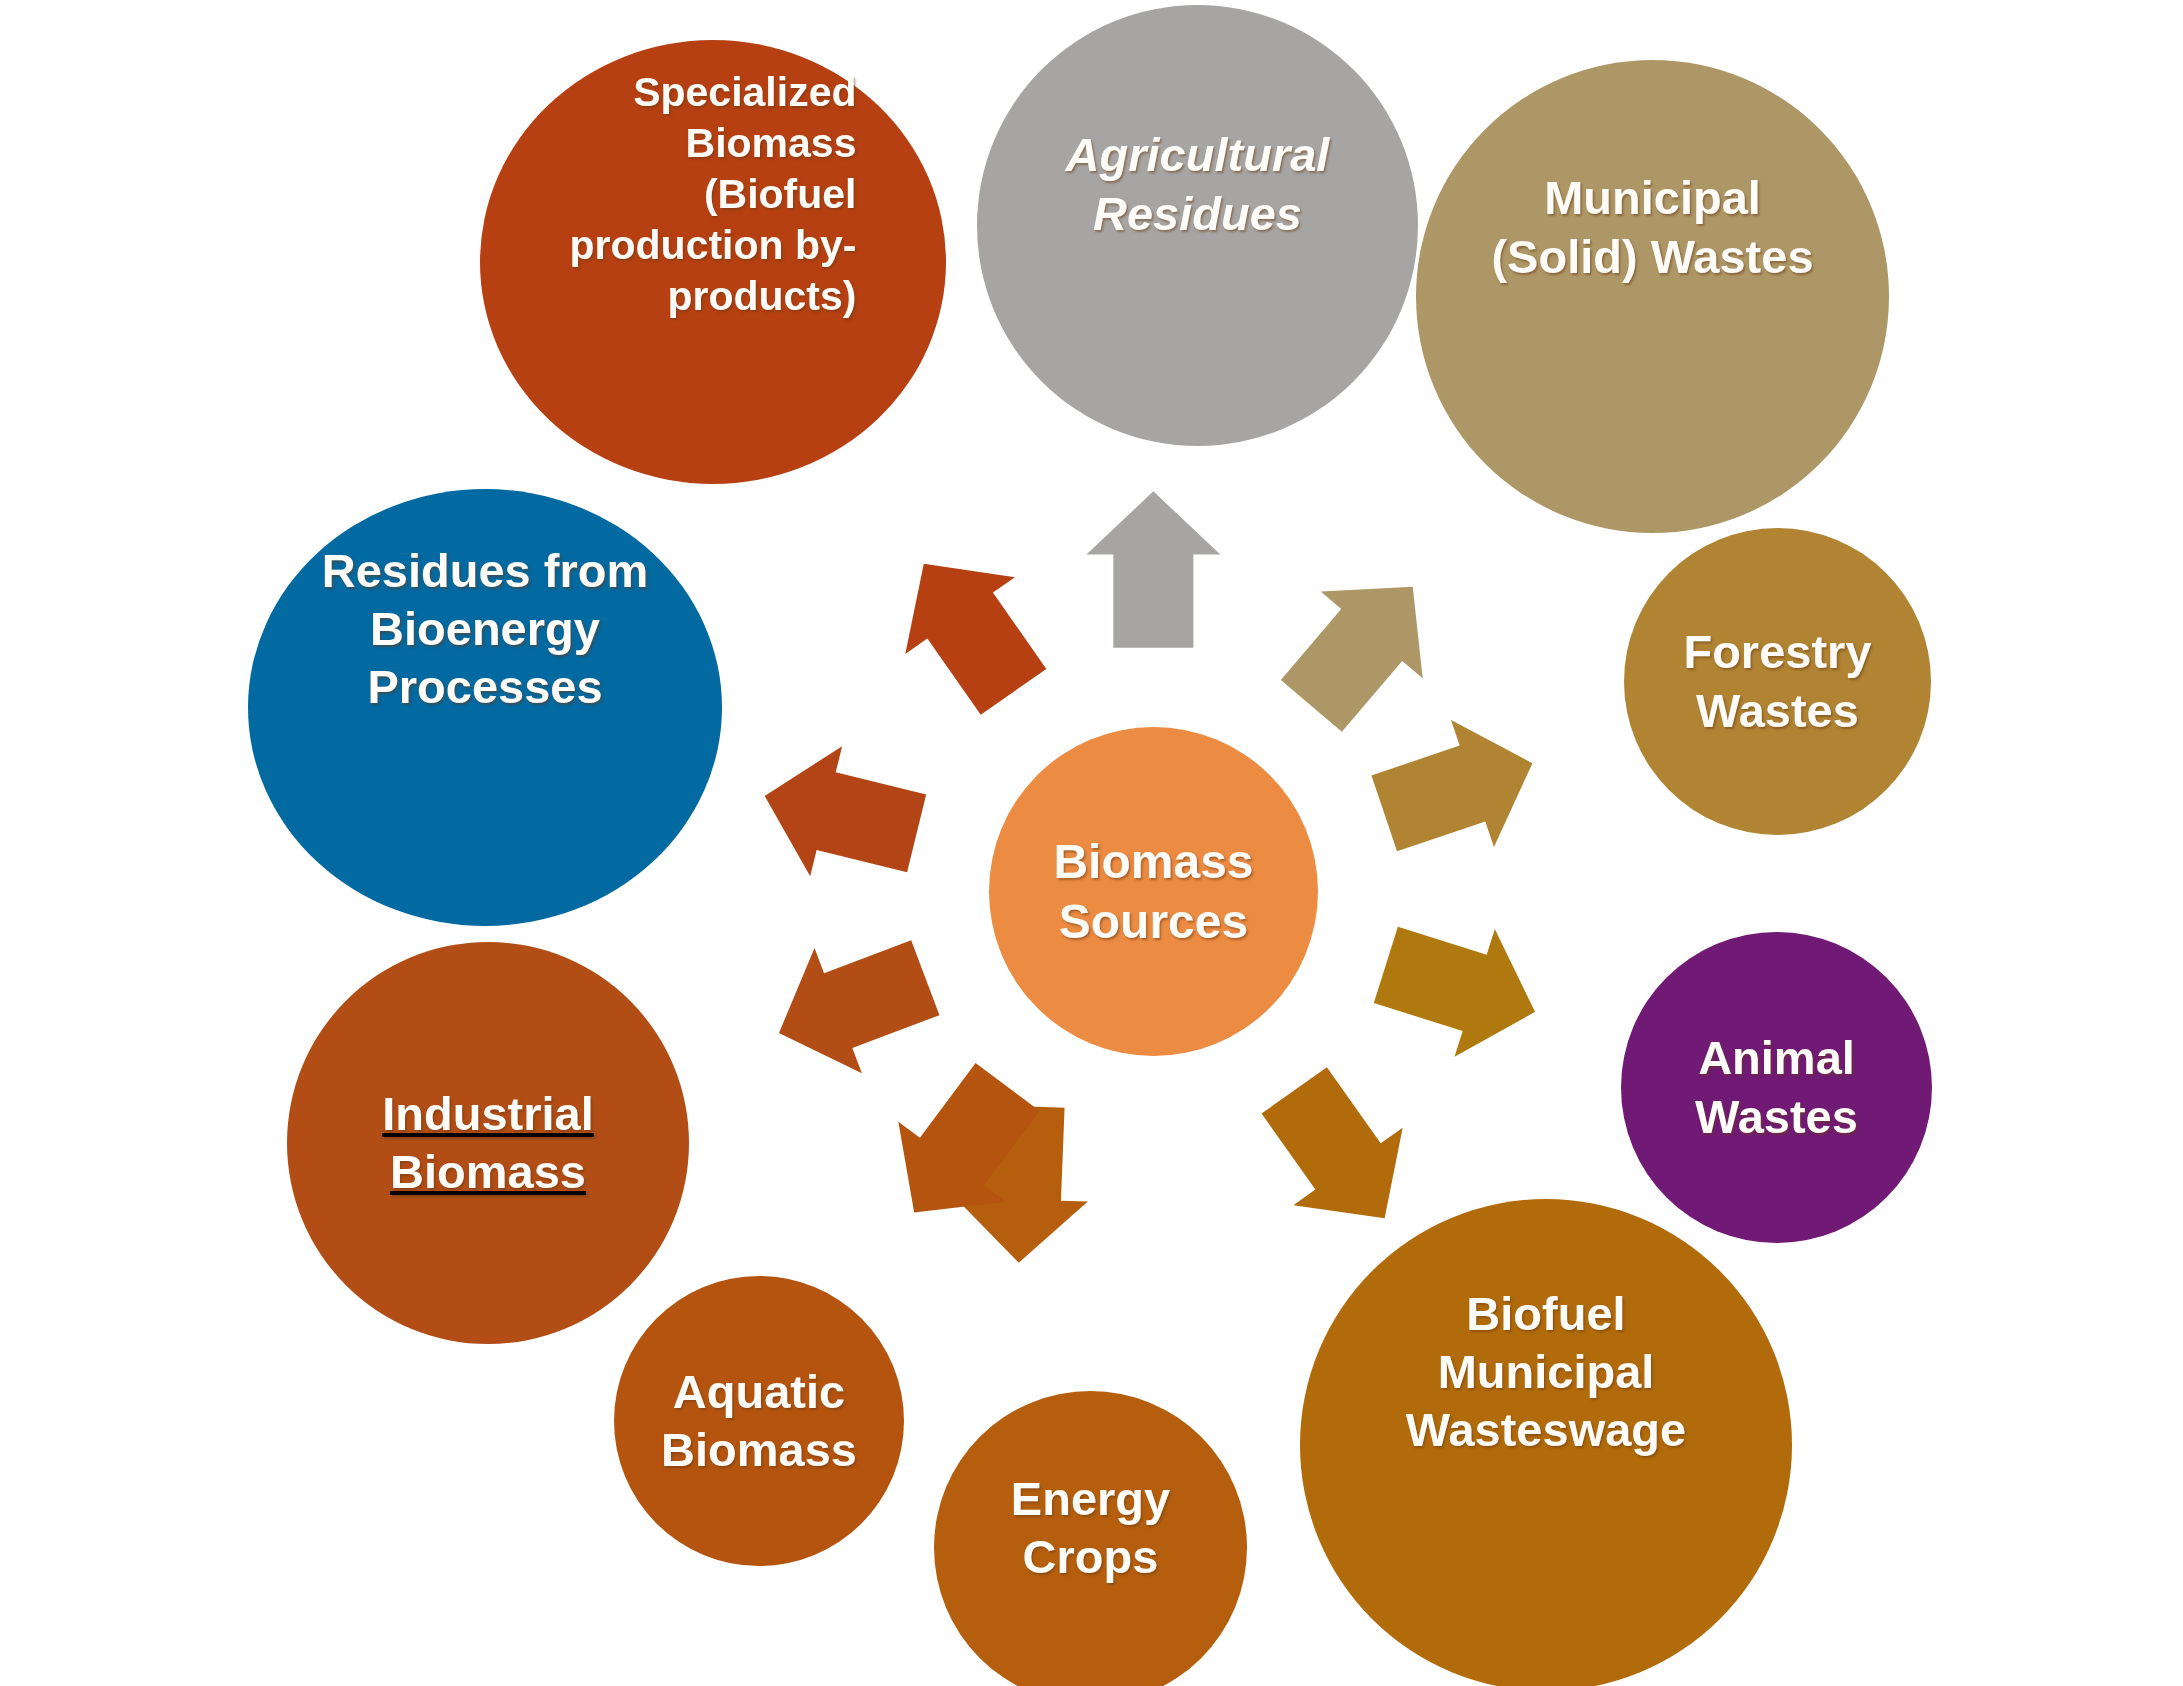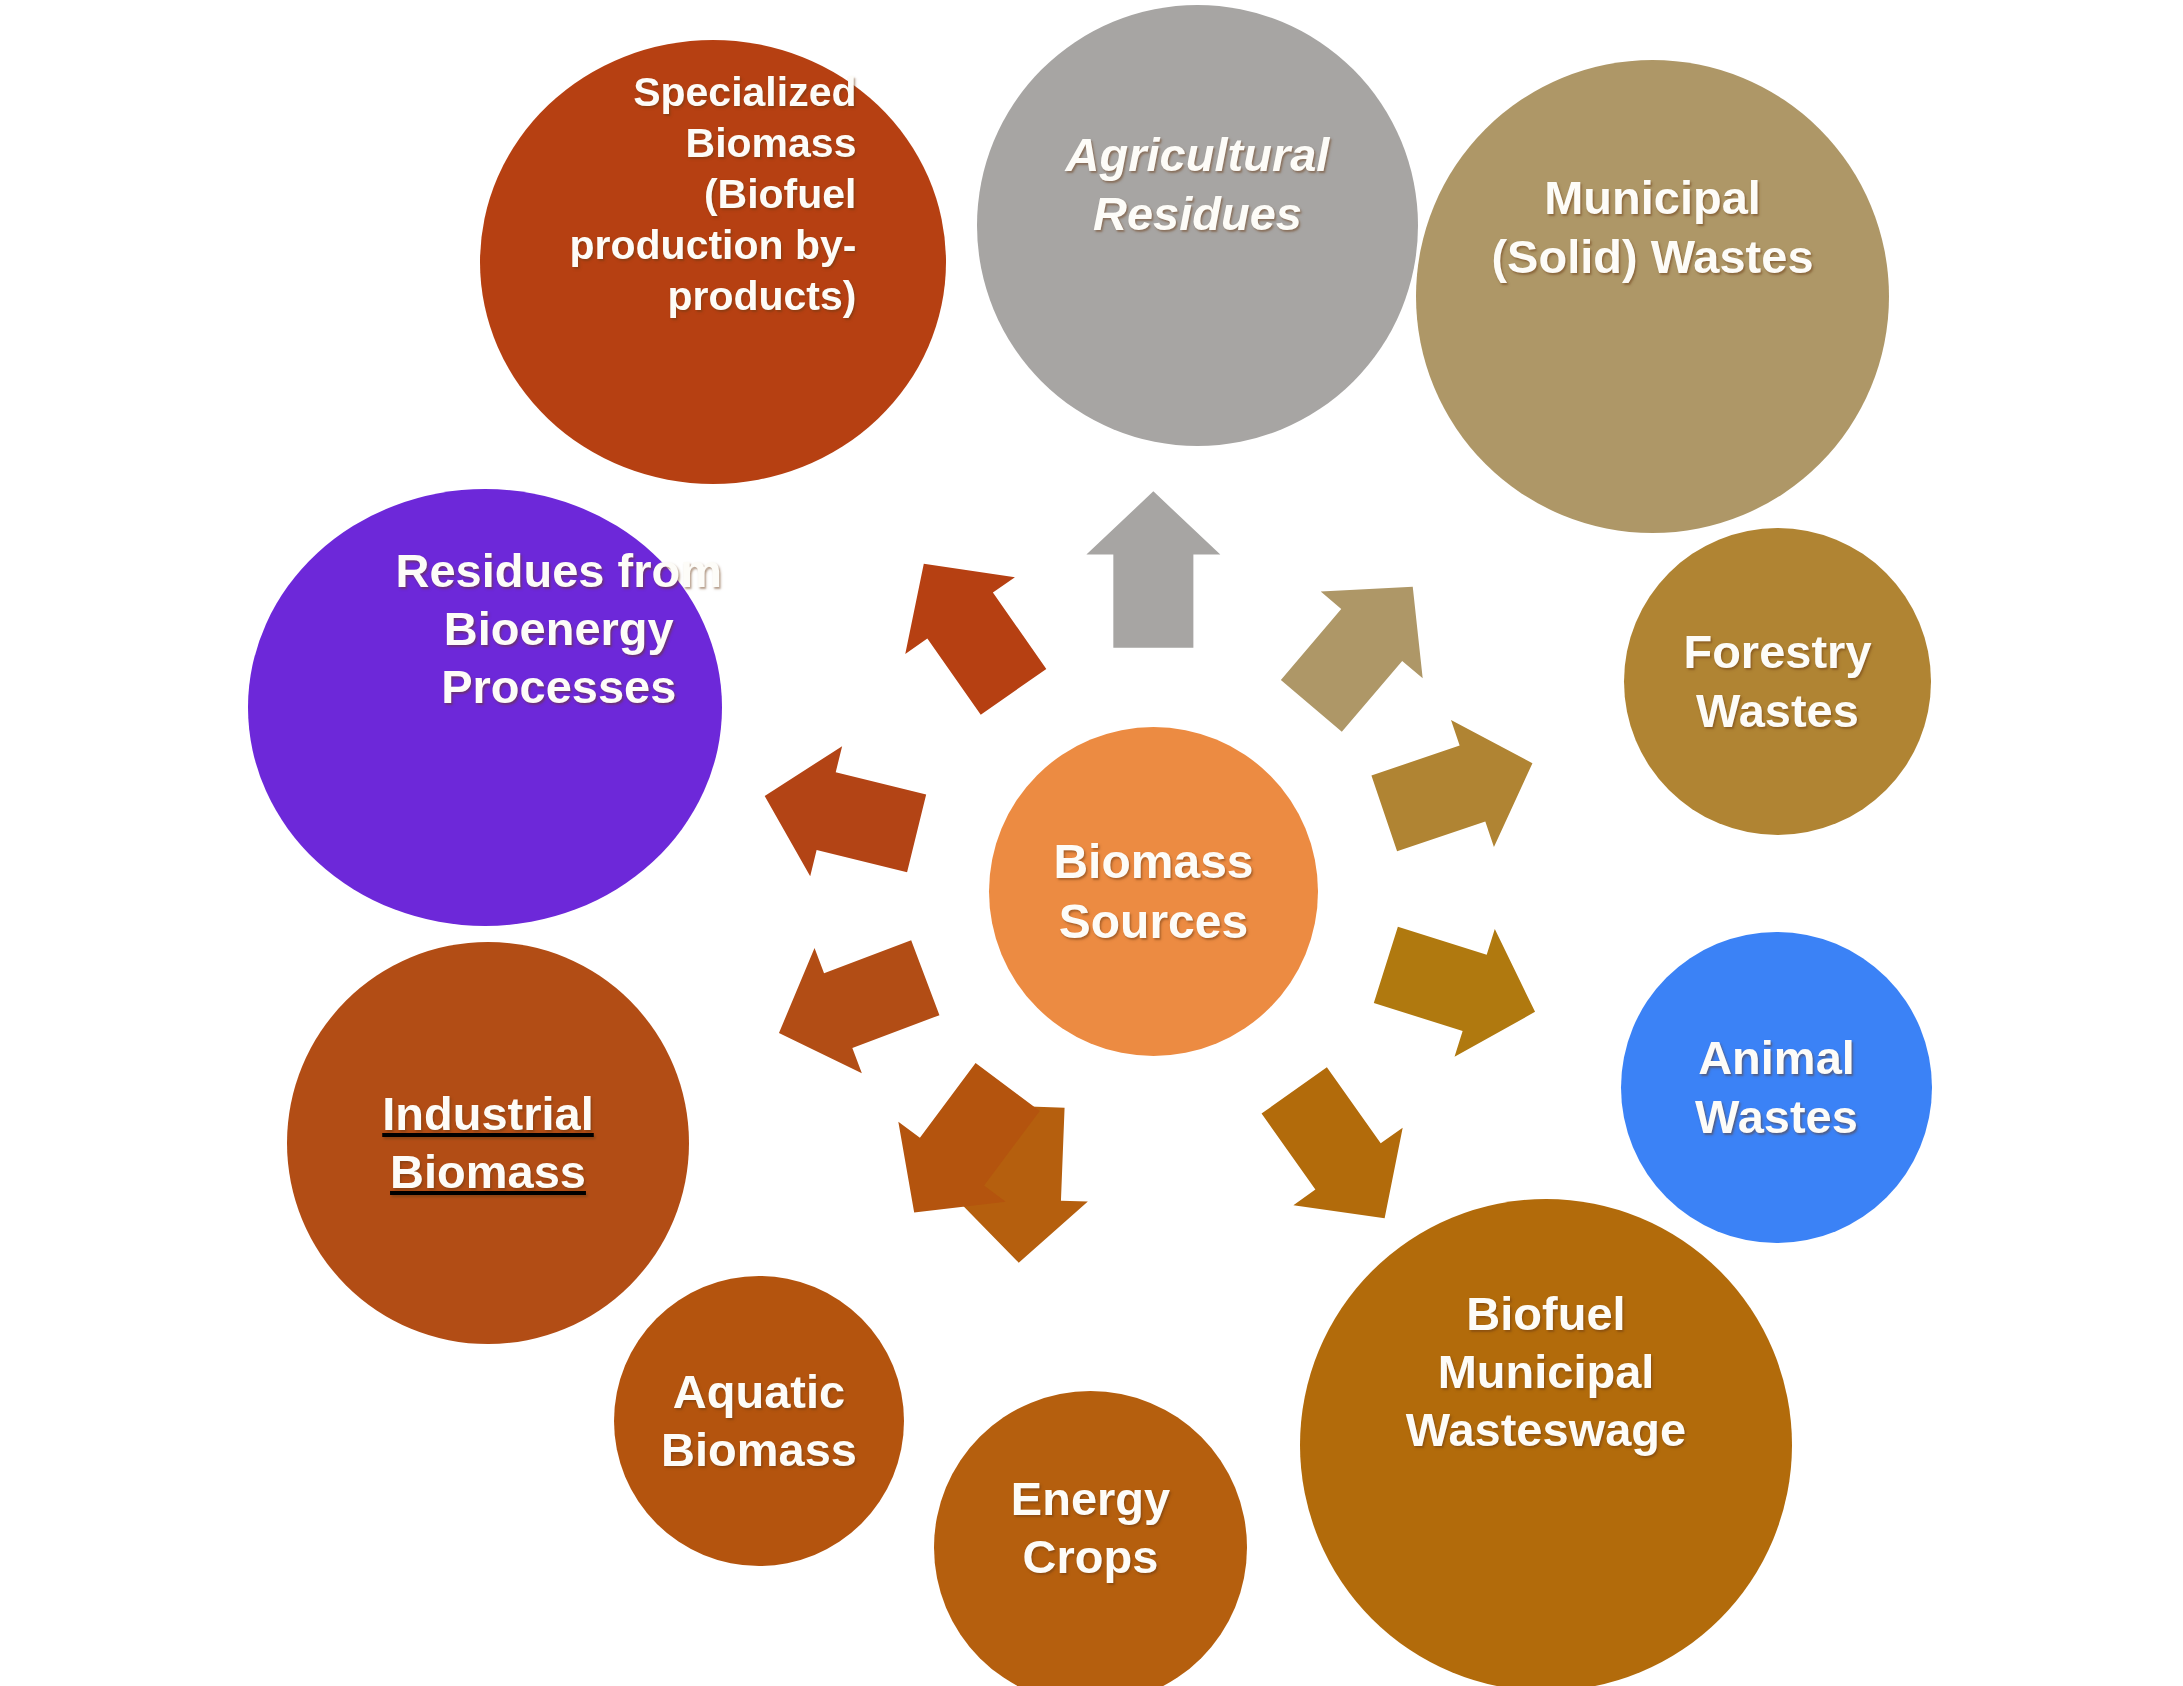--- a/index.html
+++ b/index.html
@@ -83,42 +83,42 @@
 Residues</span>
   </div>
   <div class="node n-municipal" style="background-color: rgb(174, 151, 103);">
     <span class="label">Municipal
 (Solid) Wastes</span>
   </div>
   <div class="node n-forestry" style="background-color: rgb(176, 132, 51);">
     <span class="label">Forestry
 Wastes</span>
   </div>
-  <div class="node n-animal" style="background-color: #3b82f6;">
+  <div class="node n-animal" style="background-color: #701a75;">
     <span class="label">Animal
 Wastes</span>
   </div>
   <div class="node n-organic" style="background-color: rgb(178, 107, 11);">
     <span class="label">Biofuel
 Municipal
 Wasteswage</span>
   </div>
   <div class="node n-energy" style="background-color: rgb(181, 95, 14);">
     <span class="label">Energy
 Crops</span>
   </div>
   <div class="node n-aquatic" style="background-color: rgb(180, 84, 14);">
     <span class="label">Aquatic
 Biomass</span>
   </div>
   <div class="node n-industrial" style="background-color: rgb(178, 77, 21);">
     <span class="label">Industrial
 Biomass</span>
   </div>
-  <div class="node n-residues" style="background-color: #6d28d9; justify-content: flex-end;">
+  <div class="node n-residues" style="background-color: #0369a1;">
     <span class="label">Residues from
 Bioenergy
 Processes</span>
   </div>
 
   <div class="node n-center" style="background-color: rgb(236, 139, 66);">
     <span class="label">Biomass
 Sources</span>
   </div>
 

